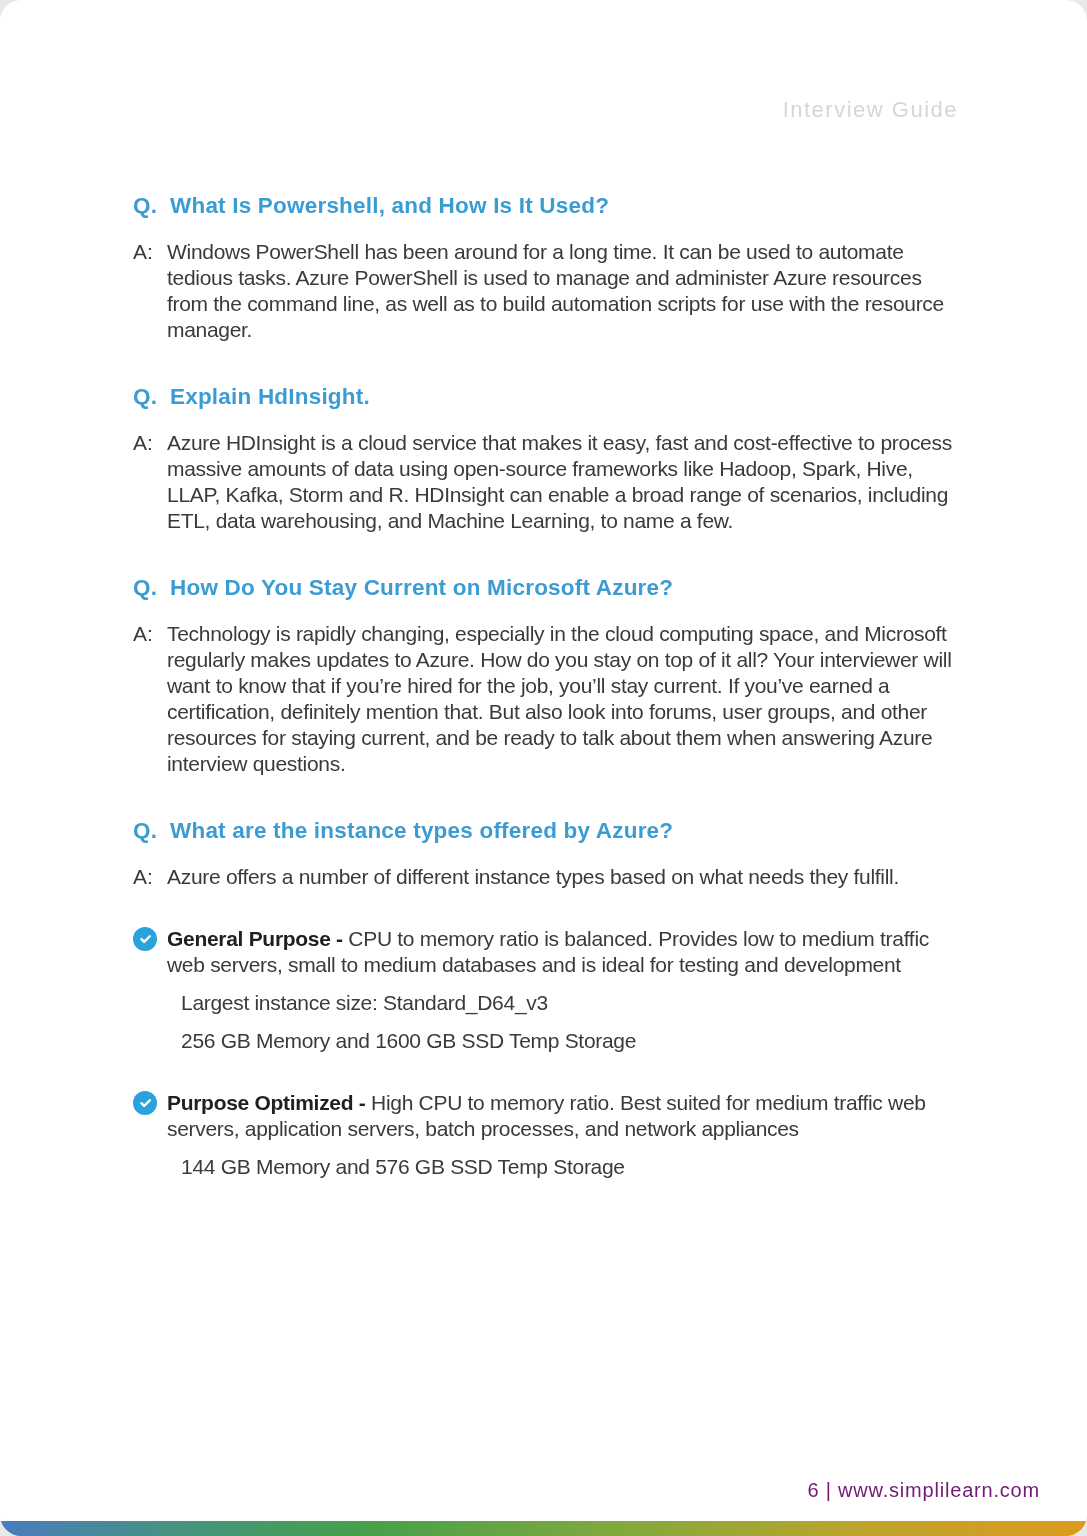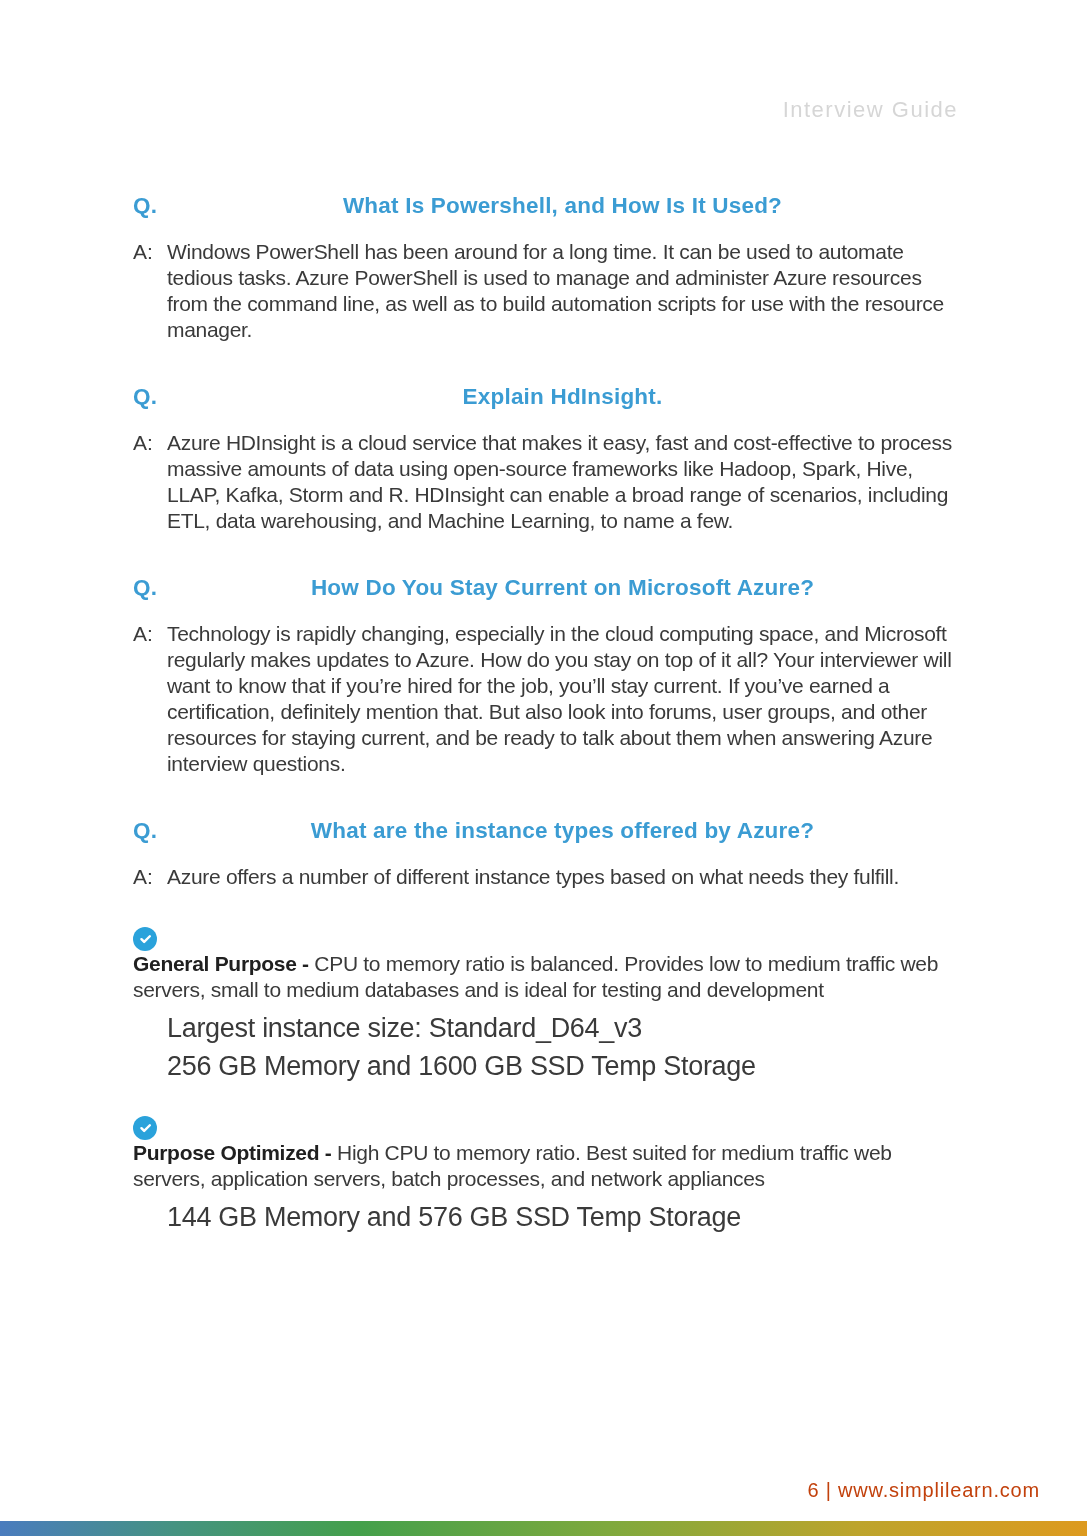--- a/index.html
+++ b/index.html
@@ -5,20 +5,21 @@
   * { margin:0; padding:0; box-sizing:border-box; }
   html,body { background:#e8e8e8; }
   .page {
     position:relative;
     width:1087px; height:1536px;
     margin:0 auto;
     background:#ffffff;
     font-family:"Liberation Sans", sans-serif;
     color:#3a3a3a;
     overflow:hidden;
+    border-radius:21px;
   }
   .watermark {
     position:absolute;
     top:97px; right:129px;
     font-size:22px;
     letter-spacing:1.5px;
     color:#d6d6d6;
   }
   .content {
     position:absolute;
@@ -34,61 +35,60 @@
   .qa-heading {
     display:flex;
     margin-top:40px;
     color:#3b9cd3;
     font-weight:bold;
     font-size:22.5px;
     line-height:27px;
     letter-spacing:0.2px;
   }
   .q-label { width:37px; flex:none; }
-  .q-text  { flex:1;text-align:center; }
+  .q-text  { flex:1; }
   .qa-answer {
     display:flex;
     margin-top:20px;
     font-size:21px;
     line-height:26px;
   }
   .a-label { width:34px; flex:none; }
   .a-text  { flex:1; letter-spacing:-0.3px; }
   .bullet {
     display:flex;
     margin-top:36px;
-    flex-direction:column;
   }
   .bullet-icon-cell { width:34px; flex:none; padding-top:1px; }
   .check-circle {
     width:24px; height:24px;
     border-radius:50%;
     background:#2aa2db;
     display:flex; align-items:center; justify-content:center;
   }
   .bullet-body {
     flex:1;
     font-size:21px;
     line-height:26px;
     letter-spacing:-0.3px;
   }
   .bullet-label { font-weight:bold; color:#202020; }
   .sub-line {
-    margin-left:34px;
+    margin-left:48px;
     margin-top:12px;
-    font-size:27px;
+    font-size:21px;
     line-height:26px;
     letter-spacing:-0.3px;
   }
   .footer {
     position:absolute;
     right:47px; bottom:34px;
     font-size:20px;
     letter-spacing:0.8px;
-    color:#c2410c;
+    color:#701a75;
   }
   .bottom-bar {
     position:absolute;
     left:0; right:0; bottom:0;
     height:15px;
     background:linear-gradient(90deg,
       #4a7cbe 0%, #459381 16%, #44a04b 33%,
       #7fa93d 56%, #bda42c 79%, #dd9a1f 100%);
   }
 </style>

